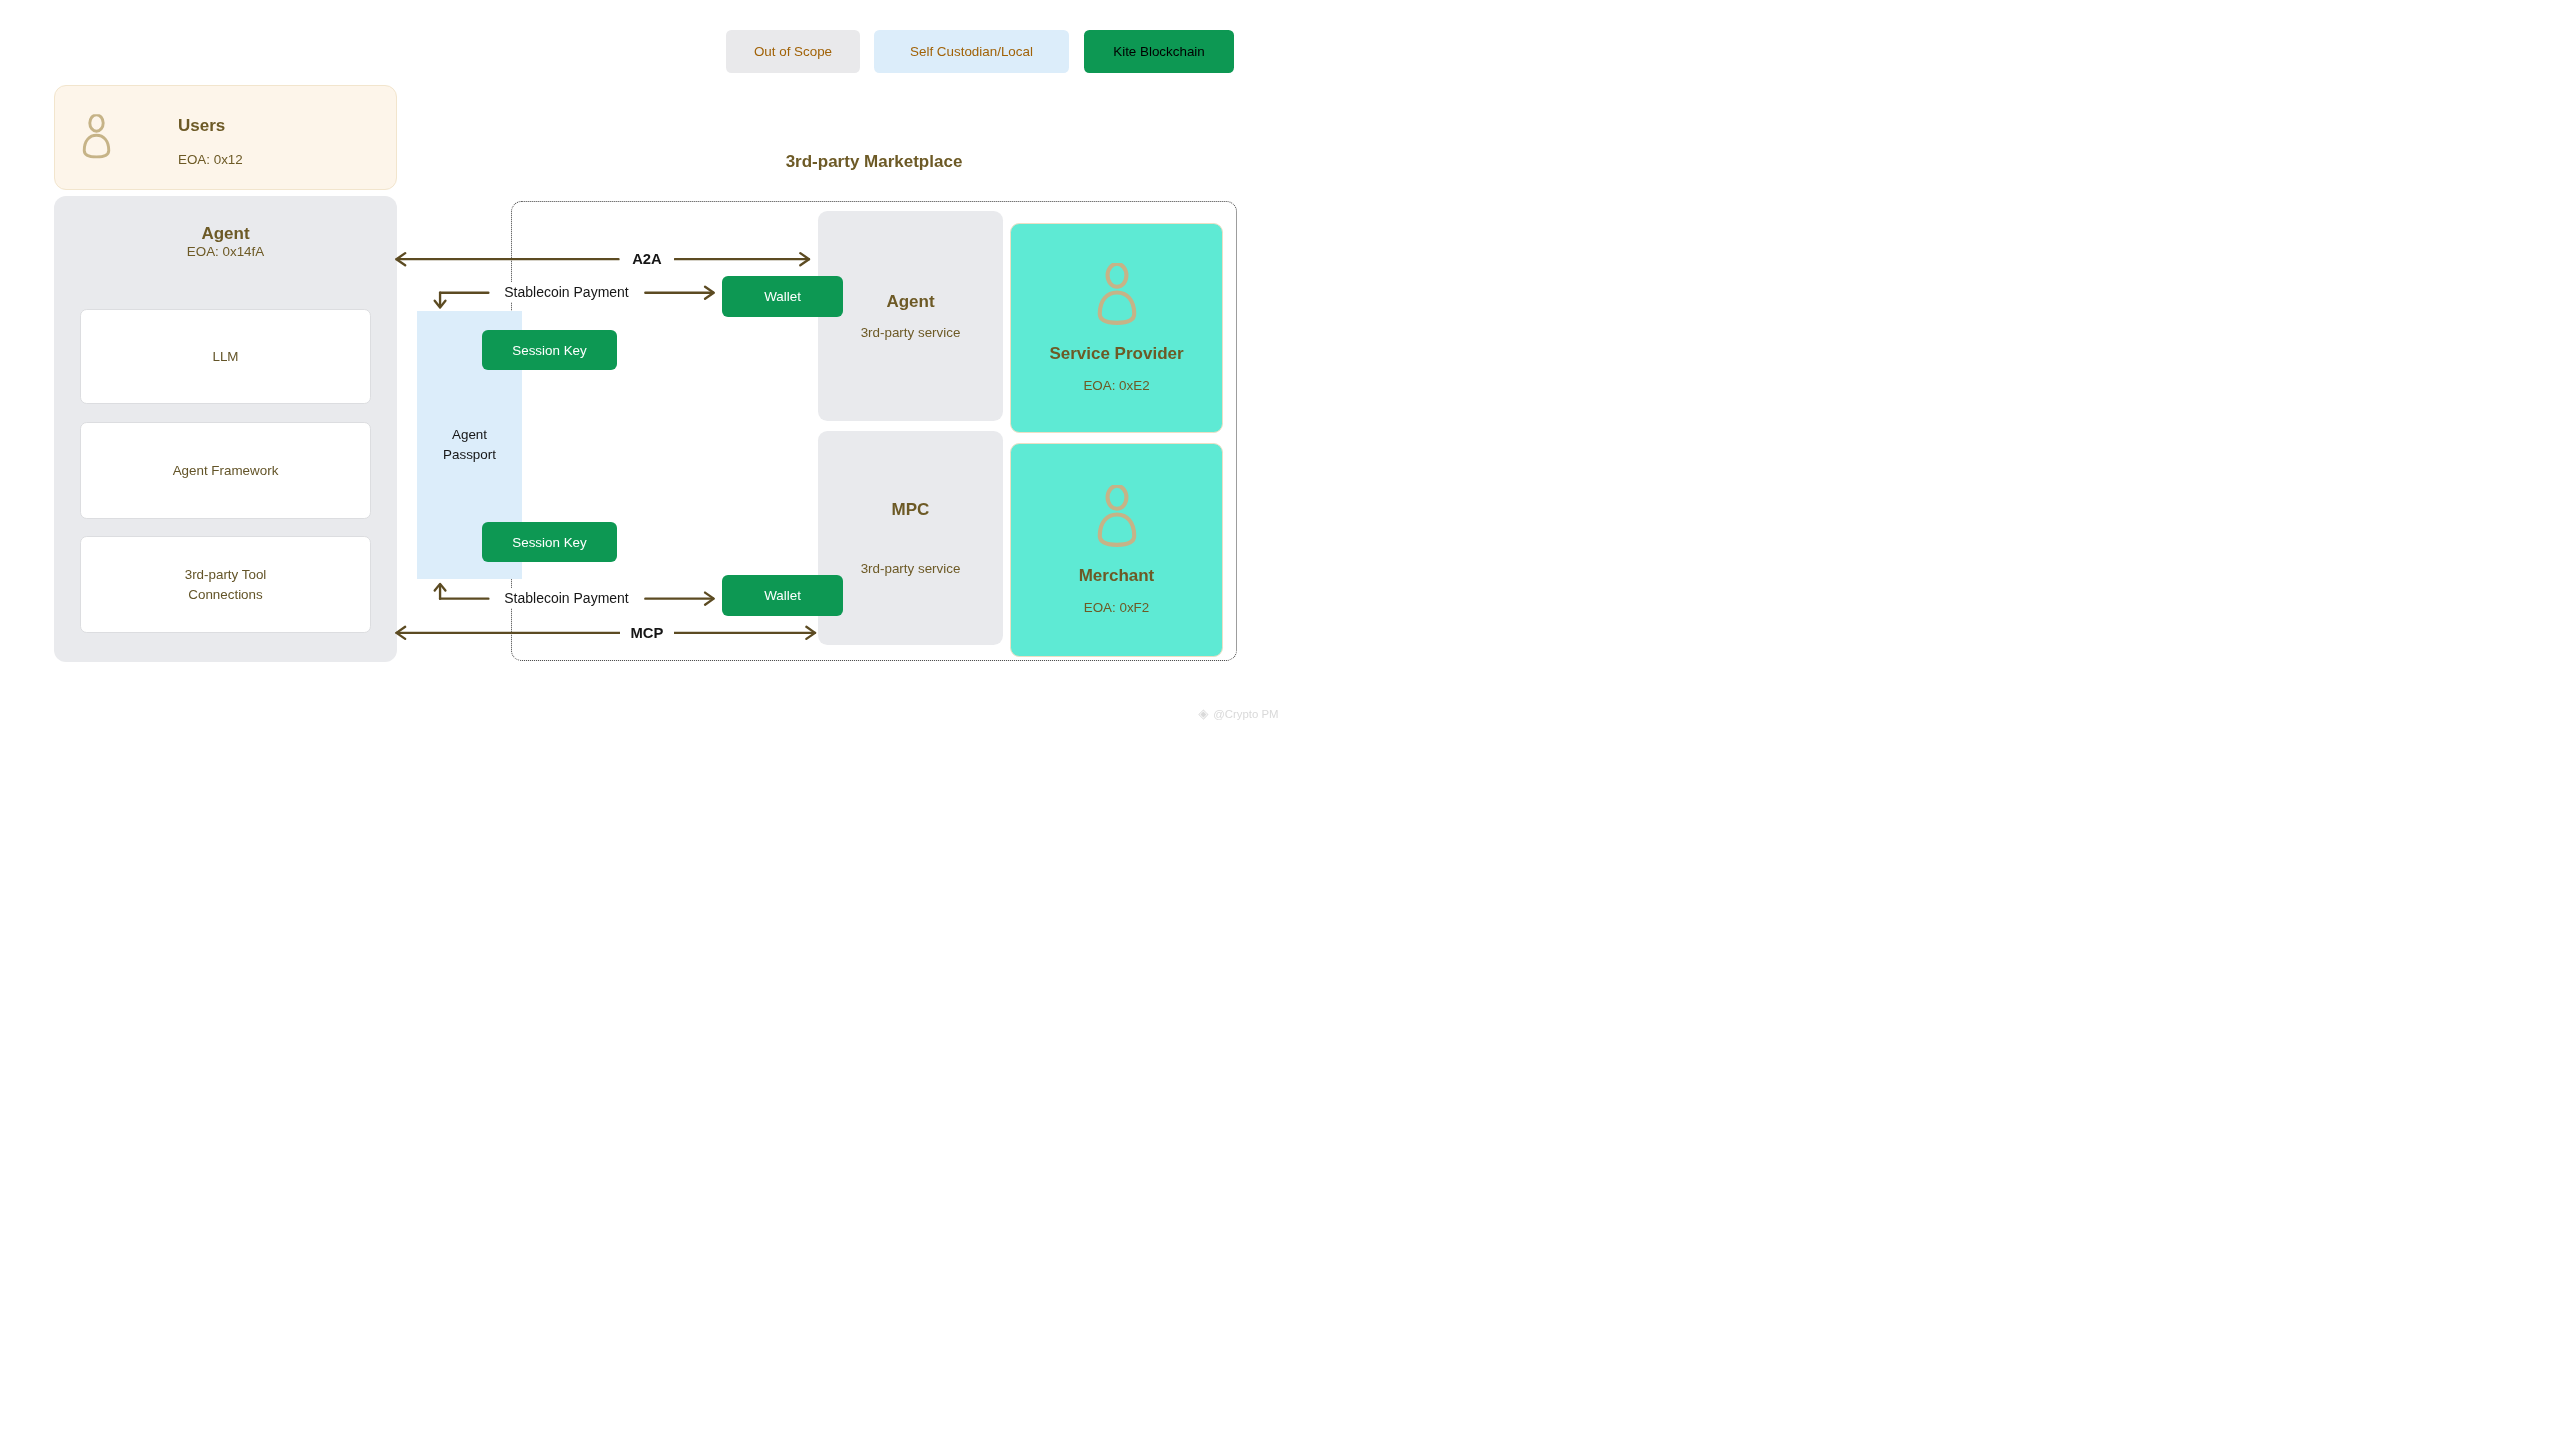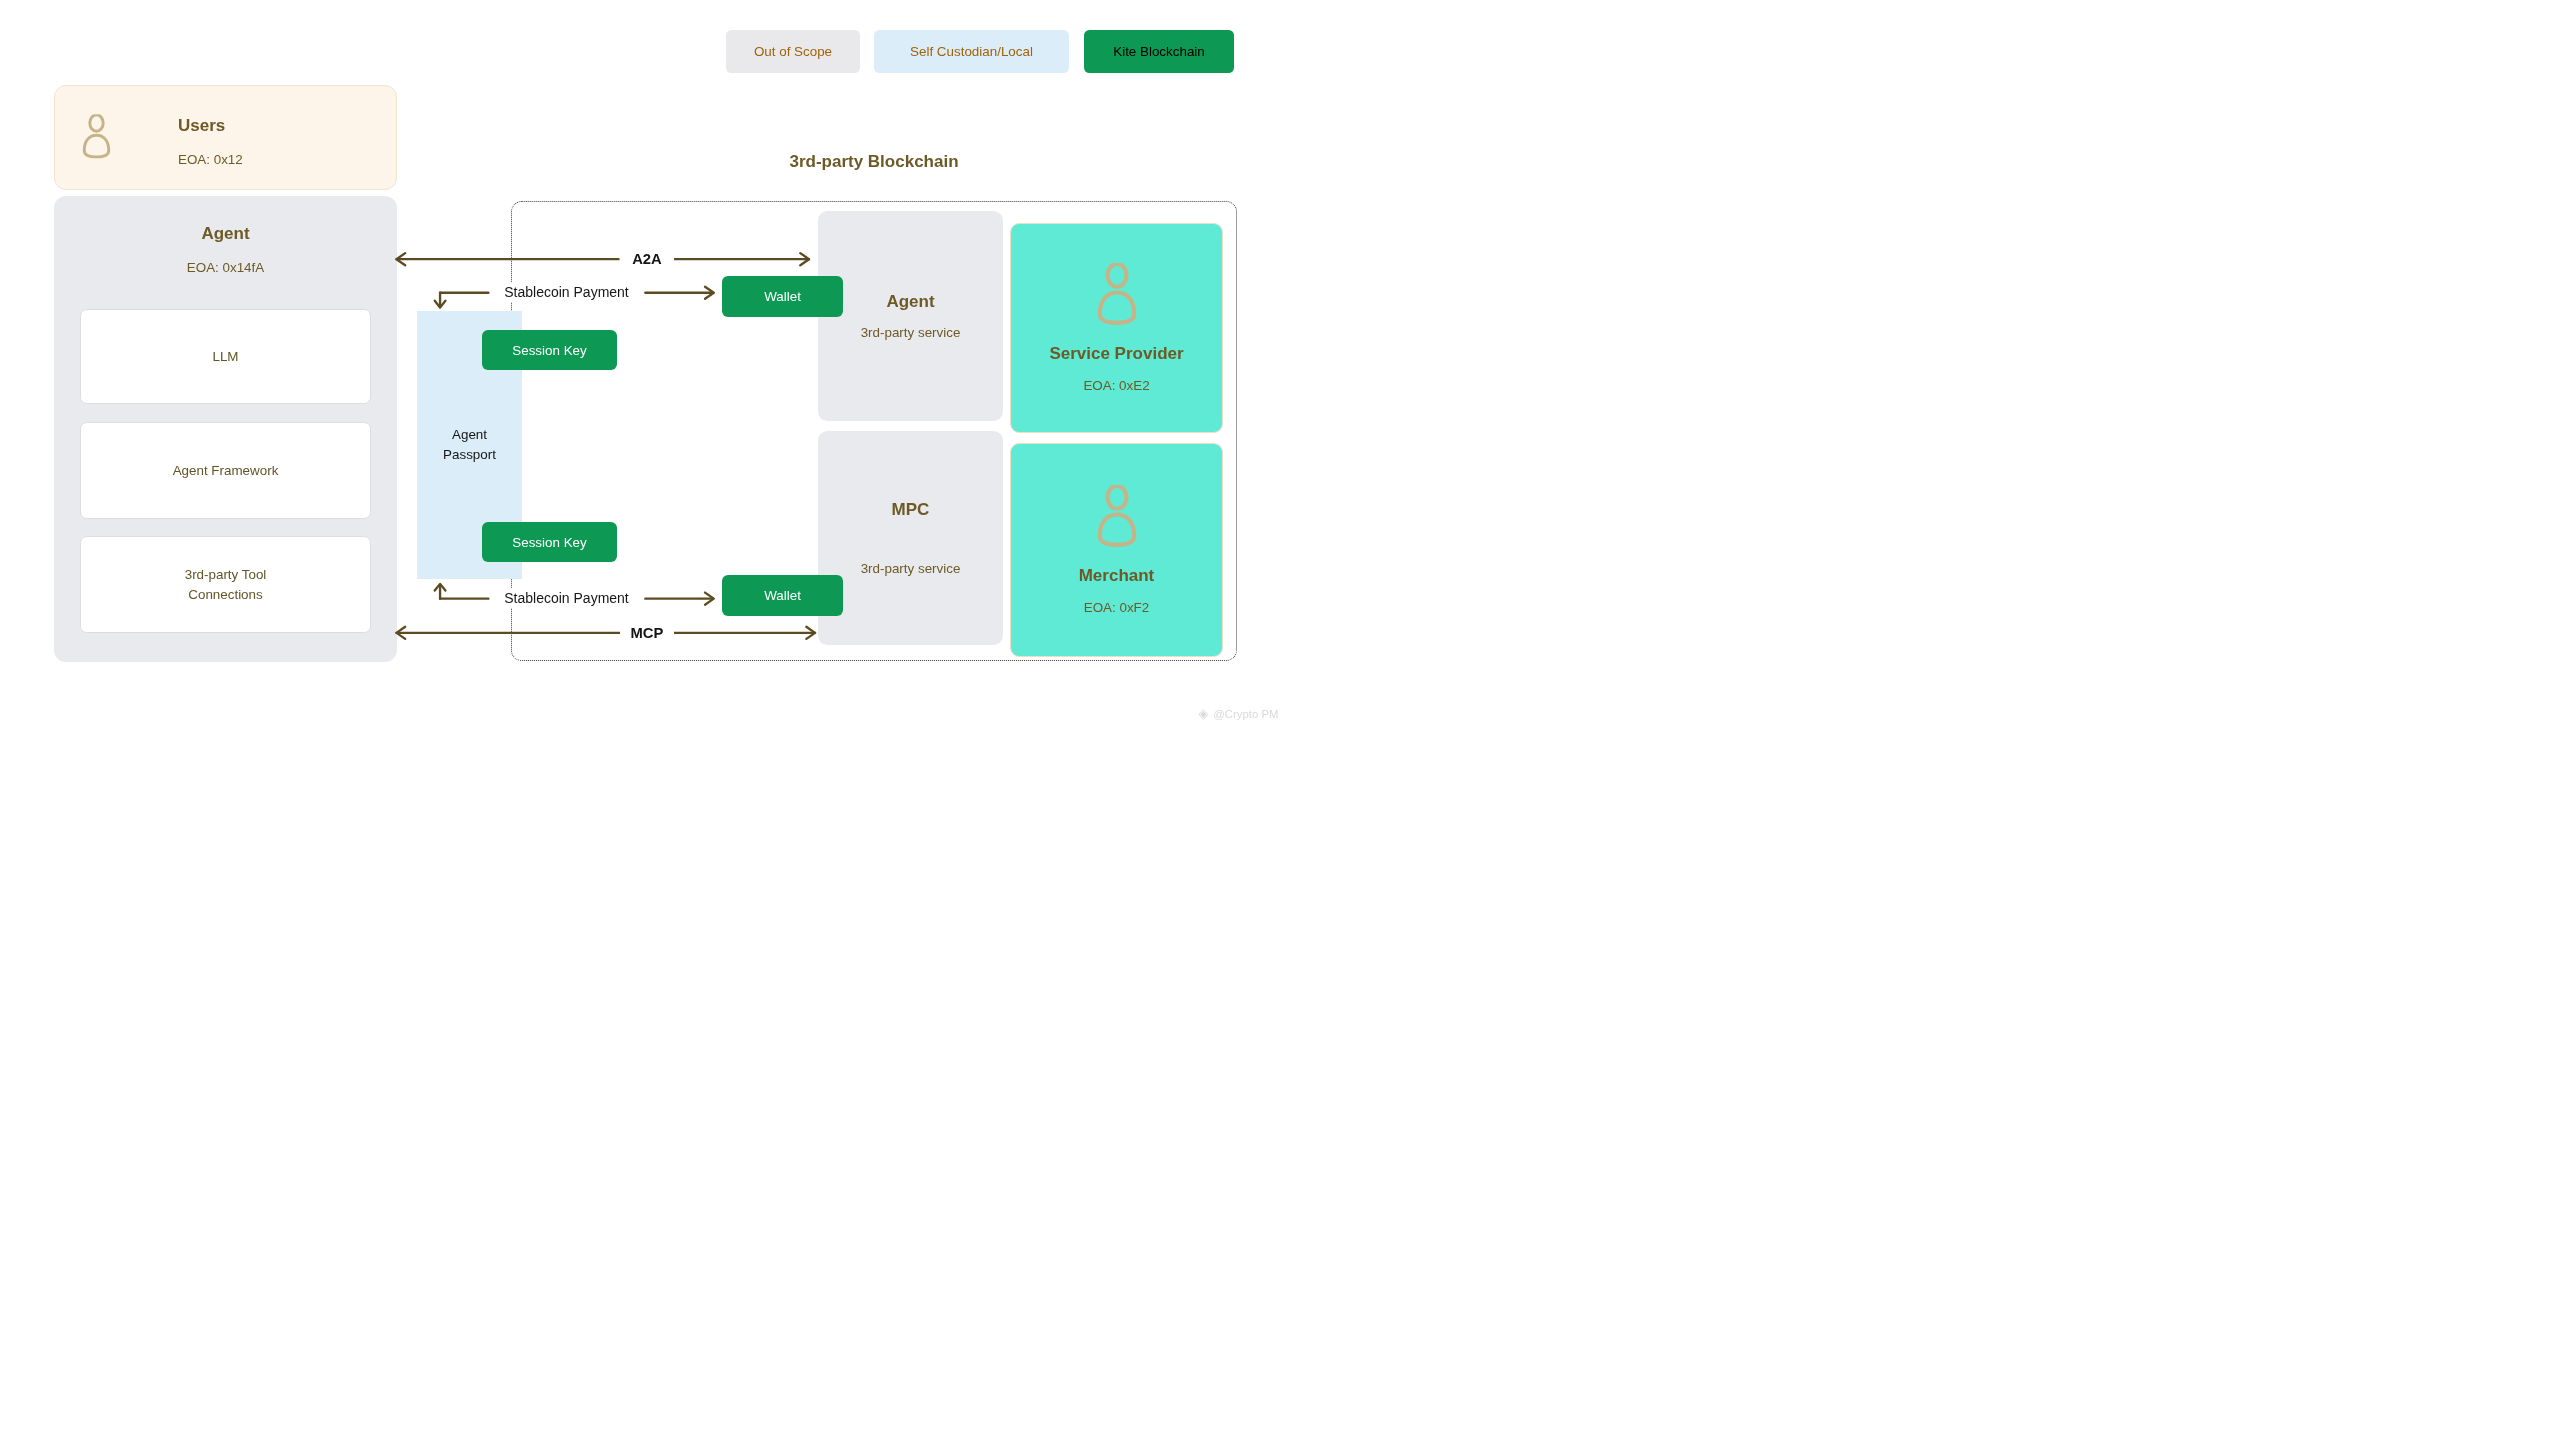--- a/index.html
+++ b/index.html
@@ -18,21 +18,21 @@
     background:#fdf5ea;border:1.3px solid #f2e5cd;border-radius:12px;box-sizing:border-box;}
   .users-icon{position:absolute;left:24px;top:28px;color:#c6b387;}
   .users-text{position:absolute;left:96px;top:29.5px;margin-left:27px;}
   .users-title{font-size:17px;font-weight:bold;color:#6d5a26;}
   .users-eoa{font-size:13.4px;color:#6d5a26;margin-top:16px;}
 
   
   .agent-box{position:absolute;left:54px;top:196px;width:343px;height:466px;
     background:#e9eaed;border-radius:12px;}
   .agent-title{margin-top:28px;text-align:center;font-size:17px;font-weight:bold;color:#6d5a26;}
-  .agent-eoa{margin-top:16px;text-align:center;font-size:13.4px;color:#6d5a26;}
+  .agent-eoa{text-align:center;font-size:13.4px;color:#6d5a26;}
   .component{position:absolute;left:26px;width:291px;background:#ffffff;border:0.7px solid #dcdde0;
     border-radius:6.7px;display:flex;align-items:center;justify-content:center;text-align:center;
     font-size:13.4px;color:#635428;box-sizing:border-box;}
   .comp-llm{top:113px;height:95px;}
   .comp-framework{top:226px;height:97px;}
   .comp-tools{top:340px;height:97px;}
   .comp-tools .wrap{width:127px;line-height:1.45;}
 
   
   .marketplace{position:absolute;left:511px;top:201px;width:726px;height:460px;
@@ -113,21 +113,21 @@
     <div class="agent-title">Agent</div>
     <div class="agent-eoa">EOA: 0x14fA</div>
     <div class="component comp-framework">Agent Framework</div>
     <div class="component comp-llm">LLM</div>
     <div class="component comp-tools">
       <span class="wrap">3rd-party Tool Connections</span>
     </div>
   </div>
 
   <div class="marketplace"></div>
-  <div class="marketplace-title">3rd-party Blockchain</div>
+  <div class="marketplace-title">3rd-party Marketplace</div>
 
   <div class="passport">
     <div class="passport-label">Agent Passport</div>
   </div>
 
   <div class="svc svc-gray svc-agent">
     <div class="svc-title">Agent</div>
     <div class="svc-sub">3rd-party service</div>
   </div>
 

